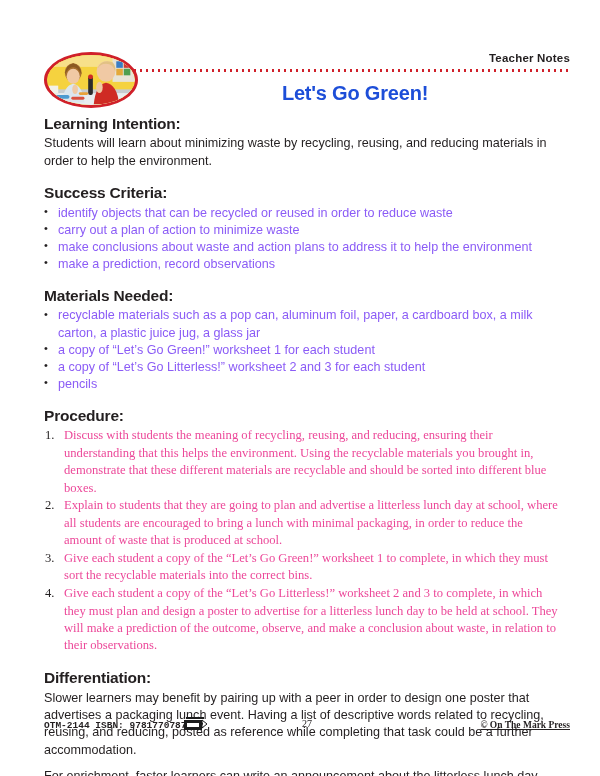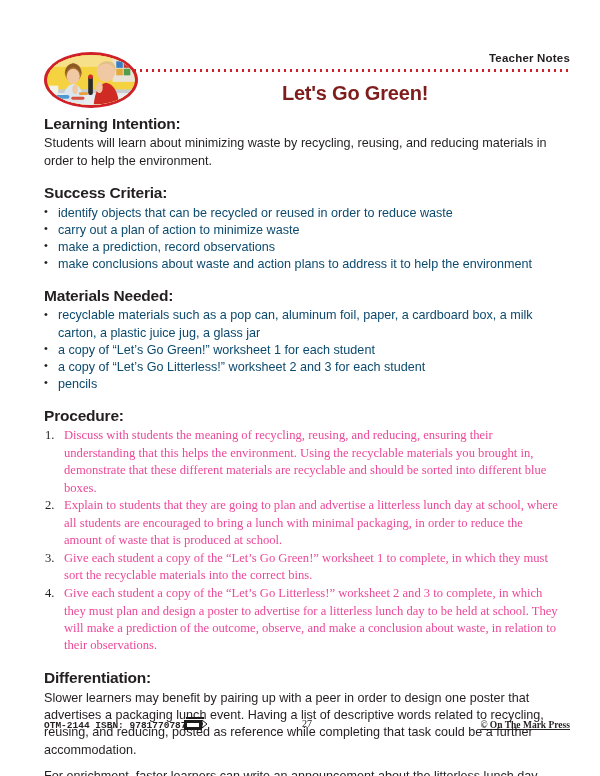--- a/index.html
+++ b/index.html
@@ -70,21 +70,21 @@
 
   .hdr-title {
     position: absolute;
     left: 140px;
     top: 82px;
     width: 430px;
     text-align: center;
     font-size: 20px;
     font-weight: 700;
     letter-spacing: -0.2px;
-    color: #7f1d1d;
+    color: #1d4ed8;
   }
 
   
   .content {
     position: absolute;
     left: 44px;
     top: 114px;
     width: 516px;
   }
 
@@ -112,21 +112,21 @@
   ul.bullets {
     margin: 2px 0 0 0;
     padding: 0;
     list-style: none;
   }
   ul.bullets > li {
     position: relative;
     padding-left: 9px;
     font-size: 12.6px;
     line-height: 1.36;
-    color: #0c4a6e;
+    color: #8b5cf6;
     margin-bottom: 0px;
   }
   ul.bullets > li::before {
     content: "\2022";
     position: absolute;
     left: 0;
     top: -0.5px;
     font-size: 11px;
     color: #231f20;
   }
@@ -274,24 +274,24 @@
     <div class="sec">
       <h2 class="sec-head">Success Criteria:</h2>
       <ul class="bullets">
         <li>
             <span class="cont">identify objects that can be recycled or reused in order to reduce waste</span>
           </li>
         <li>
             <span class="cont">carry out a plan of action to minimize waste</span>
           </li>
         <li>
+            <span class="cont">make conclusions about waste and action plans to address it to help the environment</span>
+          </li>
+        <li>
             <span class="cont">make a prediction, record observations</span>
-          </li>
-        <li>
-            <span class="cont">make conclusions about waste and action plans to address it to help the environment</span>
           </li>
       </ul>
     </div>
 
     <div class="sec-gap-lg"></div>
 
     <div class="sec">
       <h2 class="sec-head">Materials Needed:</h2>
       <ul class="bullets">
         <li>

